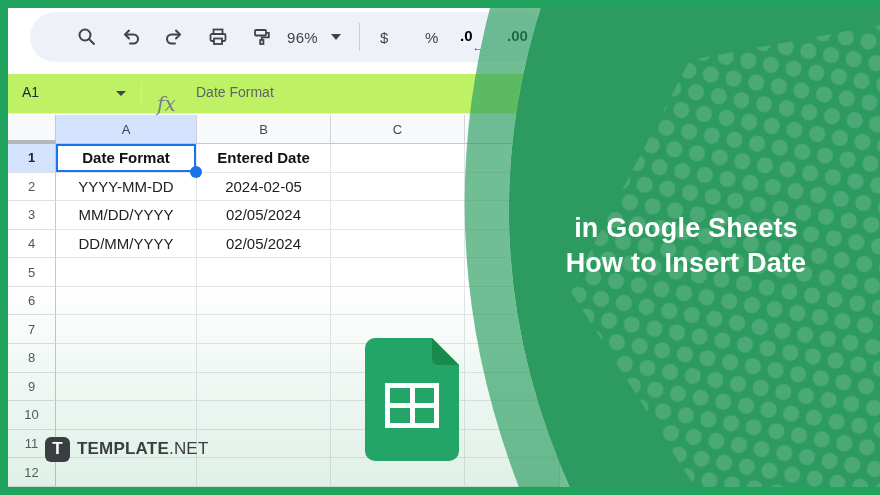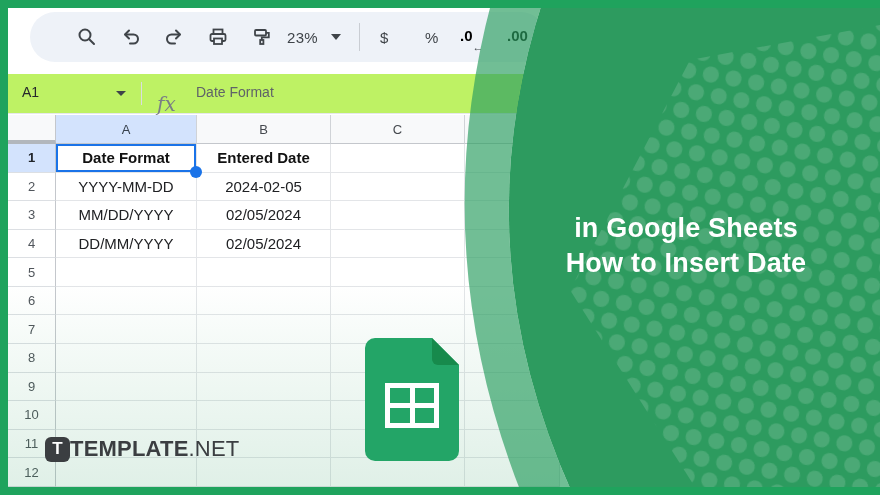--- a/index.html
+++ b/index.html
@@ -71,21 +71,21 @@
     clip-path:polygon(0 0,100% 100%,0 100%);border-bottom-left-radius:6px;}
   .si-table{position:absolute;left:20px;top:45px;width:54px;height:45px;background:#fff;
     display:grid;grid-template-columns:1fr 1fr;grid-template-rows:1fr 1fr;gap:5px;
     padding:5px;box-sizing:border-box;}
   .si-cell{background:var(--c-sheets);}
 
   
   .brand{position:absolute;left:45px;top:436px;height:26px;display:flex;align-items:center;z-index:4;}
   .brand-box{width:25px;height:25px;background:#3b3e41;border-radius:6px;color:#fff;
     font-weight:700;font-size:17px;display:flex;align-items:center;justify-content:center;}
-  .brand-text{font-size:22px;color:#3b3e41;letter-spacing:.2px;}
+  .brand-text{margin-left:7px;font-size:17px;color:#3b3e41;letter-spacing:.2px;}
   .brand-text .bold{font-weight:700;}
 
   
   .curves{position:absolute;inset:0;z-index:6;pointer-events:none;}
 
   
   .panel-title{position:absolute;left:500px;top:211px;width:372px;z-index:7;text-align:center;
     color:#fff;font-size:27px;line-height:35px;font-weight:700;letter-spacing:.2px;}
   .panel-title span{display:block;}
 
@@ -128,21 +128,21 @@
           <rect x="7" y="12.5" width="8" height="5.5" fill="#eef2f8" stroke="#3f4449" stroke-width="1.8"></rect>
         </svg>
     </span>
     <span class="t-item t-icon t-paint">
       <svg width="22" height="22" viewBox="0 0 22 22">
           <rect x="4" y="4" width="11" height="5.5" rx="1" fill="none" stroke="#3f4449" stroke-width="1.8"></rect>
           <path d="M15 6.8 h2.8 v4.6 h-7 v2.6" fill="none" stroke="#3f4449" stroke-width="1.8"></path>
           <rect x="9.2" y="14" width="3.2" height="4" fill="none" stroke="#3f4449" stroke-width="1.8"></rect>
         </svg>
     </span>
-    <span class="t-item t-zoom">23%</span>
+    <span class="t-item t-zoom">96%</span>
     <span class="t-item t-caret"></span>
     <span class="t-item t-div"></span>
     <span class="t-item t-dollar">$</span>
     <span class="t-item t-pct">%</span>
     <span class="t-dec t-dec0"><span>.0</span><span class="t-arr">←</span></span>
     <span class="t-dec t-dec00"><span>.00</span><span class="t-arr">→</span></span>
   </div>
 
   <div class="fbar">
     <span class="fb-ref">A1</span>

